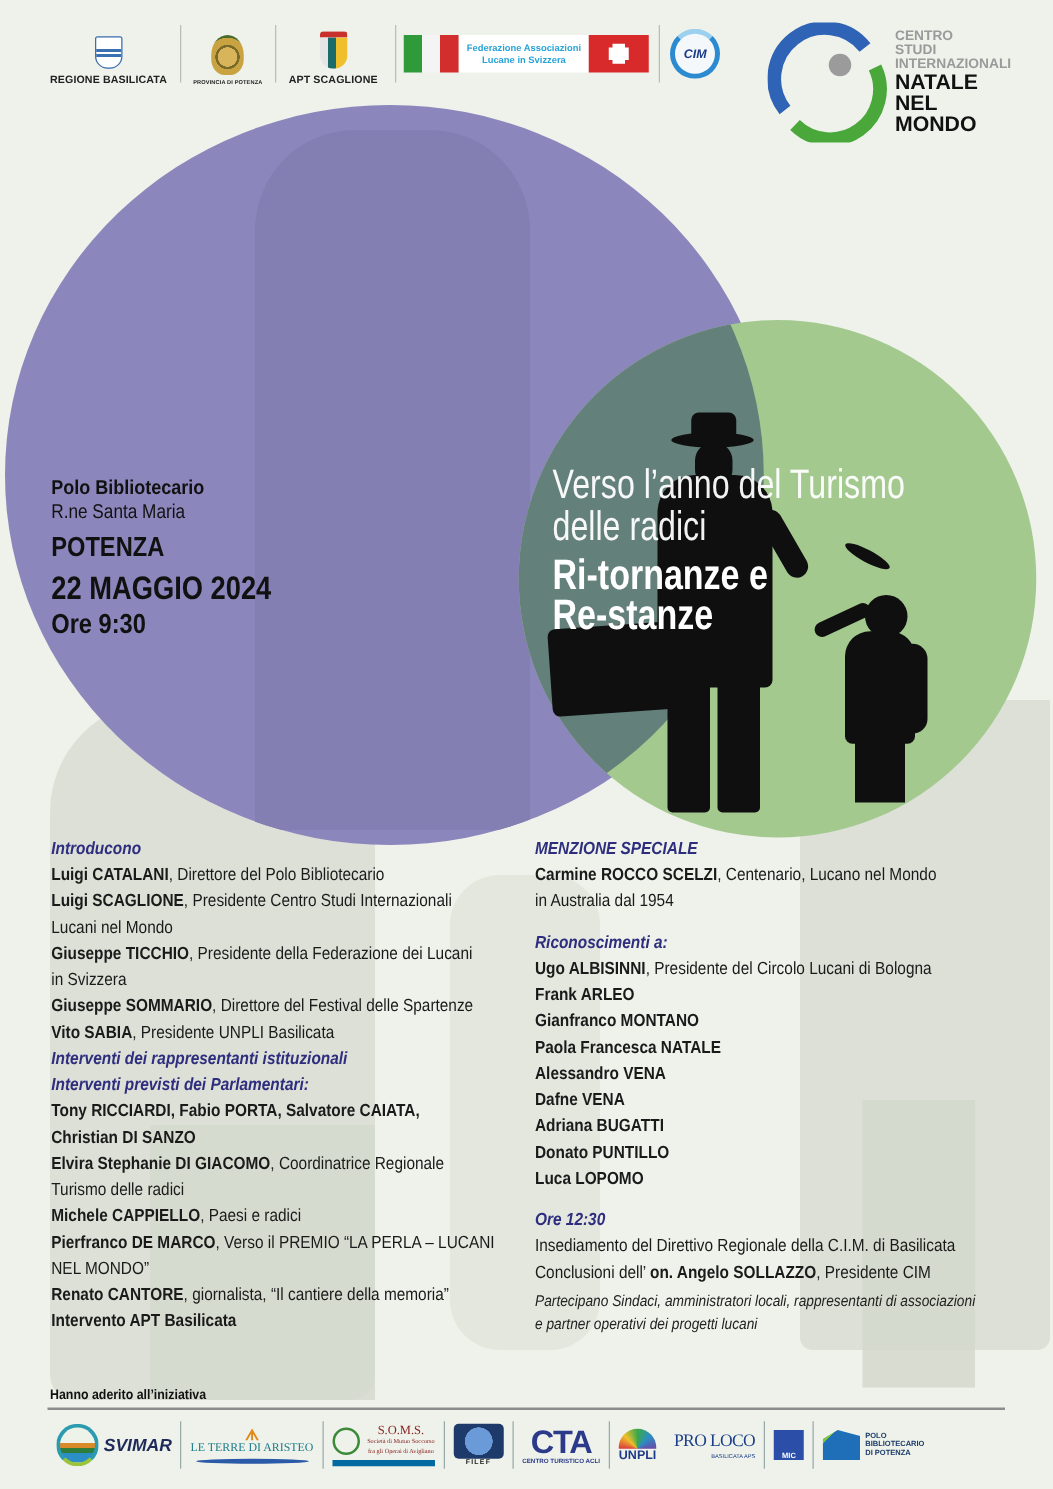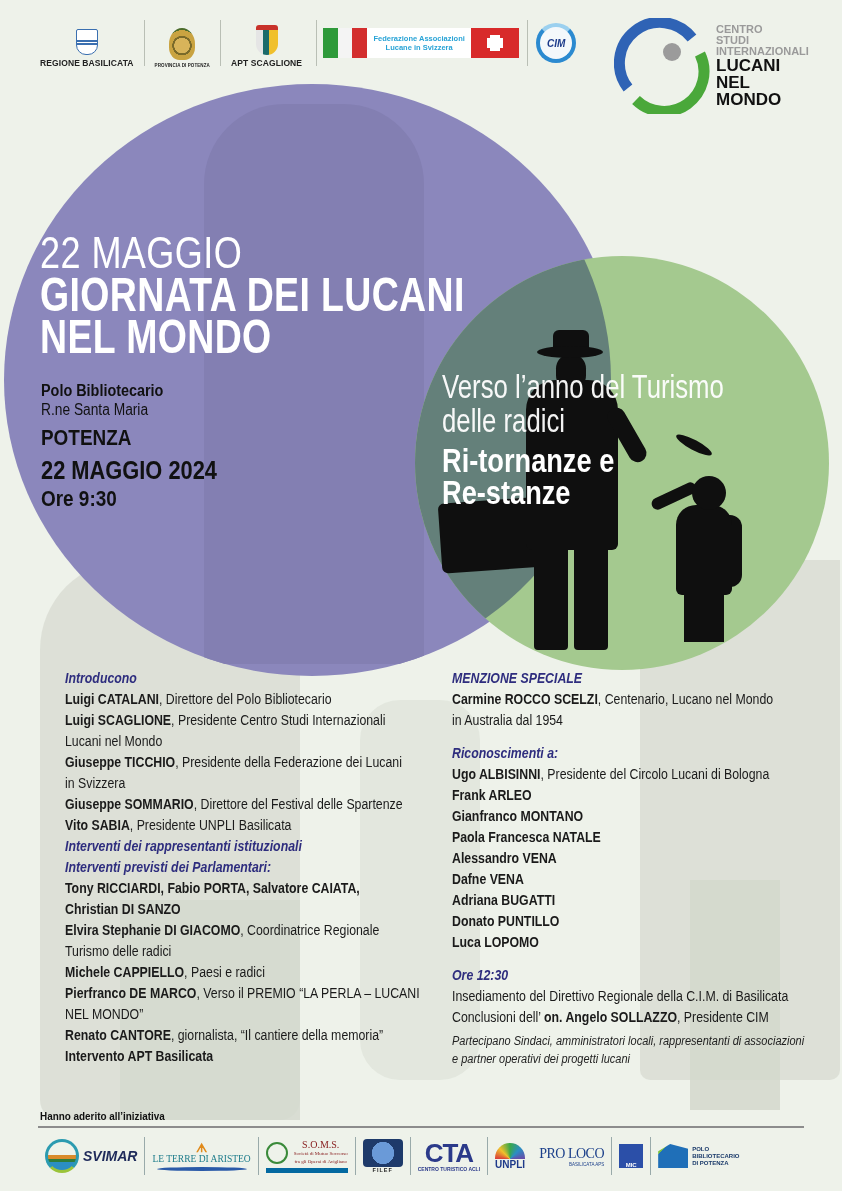--- a/index.html
+++ b/index.html
@@ -78,21 +78,21 @@
   .venue-addr { font-size: 16px; transform: scaleX(0.86); transform-origin: left; white-space: nowrap; margin-top: 1px; }
   .venue-city { font-size: 22px; font-weight: bold; margin-top: 6px; transform: scaleX(0.86); transform-origin: left; white-space: nowrap; }
   .venue-date { font-size: 26px; font-weight: bold; margin-top: 4px; transform: scaleX(0.84); transform-origin: left; white-space: nowrap; }
   .venue-time { font-size: 22px; font-weight: bold; transform: scaleX(0.86); transform-origin: left; white-space: nowrap; }
 
   .tagline { position: absolute; left: 442px; top: 370px; color: #fff; }
   .tagline-sub { font-size: 33px; font-weight: normal; line-height: 34px; transform: scaleX(0.78); transform-origin: left; white-space: nowrap; opacity: 0.95; }
   .tagline-main { font-size: 34px; font-weight: bold; line-height: 32px; transform: scaleX(0.8); transform-origin: left; white-space: nowrap; margin-top: 6px; }
 
   
-  .col { position: absolute; font-size: 14px; line-height: 21px; color: #1a1a1a; padding-left: 24px; }
+  .col { position: absolute; font-size: 14px; line-height: 21px; color: #1a1a1a; }
   .col-left { left: 41px; top: 668px; width: 370px; }
   .col-right { left: 428px; top: 668px; width: 400px; }
   .row { transform: scaleX(0.88); transform-origin: left; white-space: nowrap; }
   .heading { color: #2e2d7e; font-weight: bold; font-style: italic; font-size: 14px; }
   .b { font-weight: bold; }
   .gap { height: 4px; }
   .gap-lg { height: 12px; }
   .note { font-style: italic; font-size: 12.5px; line-height: 18px; color: #222; }
 
   
@@ -197,31 +197,26 @@
       <svg viewBox="0 0 96 96">
         <path d="M 14 70 A 40 40 0 0 1 78 20" fill="none" stroke="#2f63b5" stroke-width="11"></path>
         <path d="M 86 36 A 40 40 0 0 1 22 82" fill="none" stroke="#4aa83a" stroke-width="11"></path>
         <circle cx="58" cy="34" r="9" fill="#9b9b9b"></circle>
       </svg>
     </div>
     <div class="csi-text">
       <div class="csi-small">CENTRO</div>
       <div class="csi-small">STUDI</div>
       <div class="csi-small">INTERNAZIONALI</div>
-      <div class="csi-big">LUCANI</div>
+      <div class="csi-big">NATALE</div>
       <div class="csi-big">NEL</div>
       <div class="csi-big">MONDO</div>
     </div>
   </div>
 
-  <div class="title-block">
-    <div class="title-date">22 MAGGIO</div>
-    <div class="title-main">GIORNATA DEI LUCANI</div>
-    <div class="title-main">NEL MONDO</div>
-  </div>
 
   <div class="venue-block">
     <div class="venue-name">Polo Bibliotecario</div>
     <div class="venue-addr">R.ne Santa Maria</div>
     <div class="venue-city">POTENZA</div>
     <div class="venue-date">22 MAGGIO 2024</div>
     <div class="venue-time">Ore 9:30</div>
   </div>
 
   <div class="tagline">

